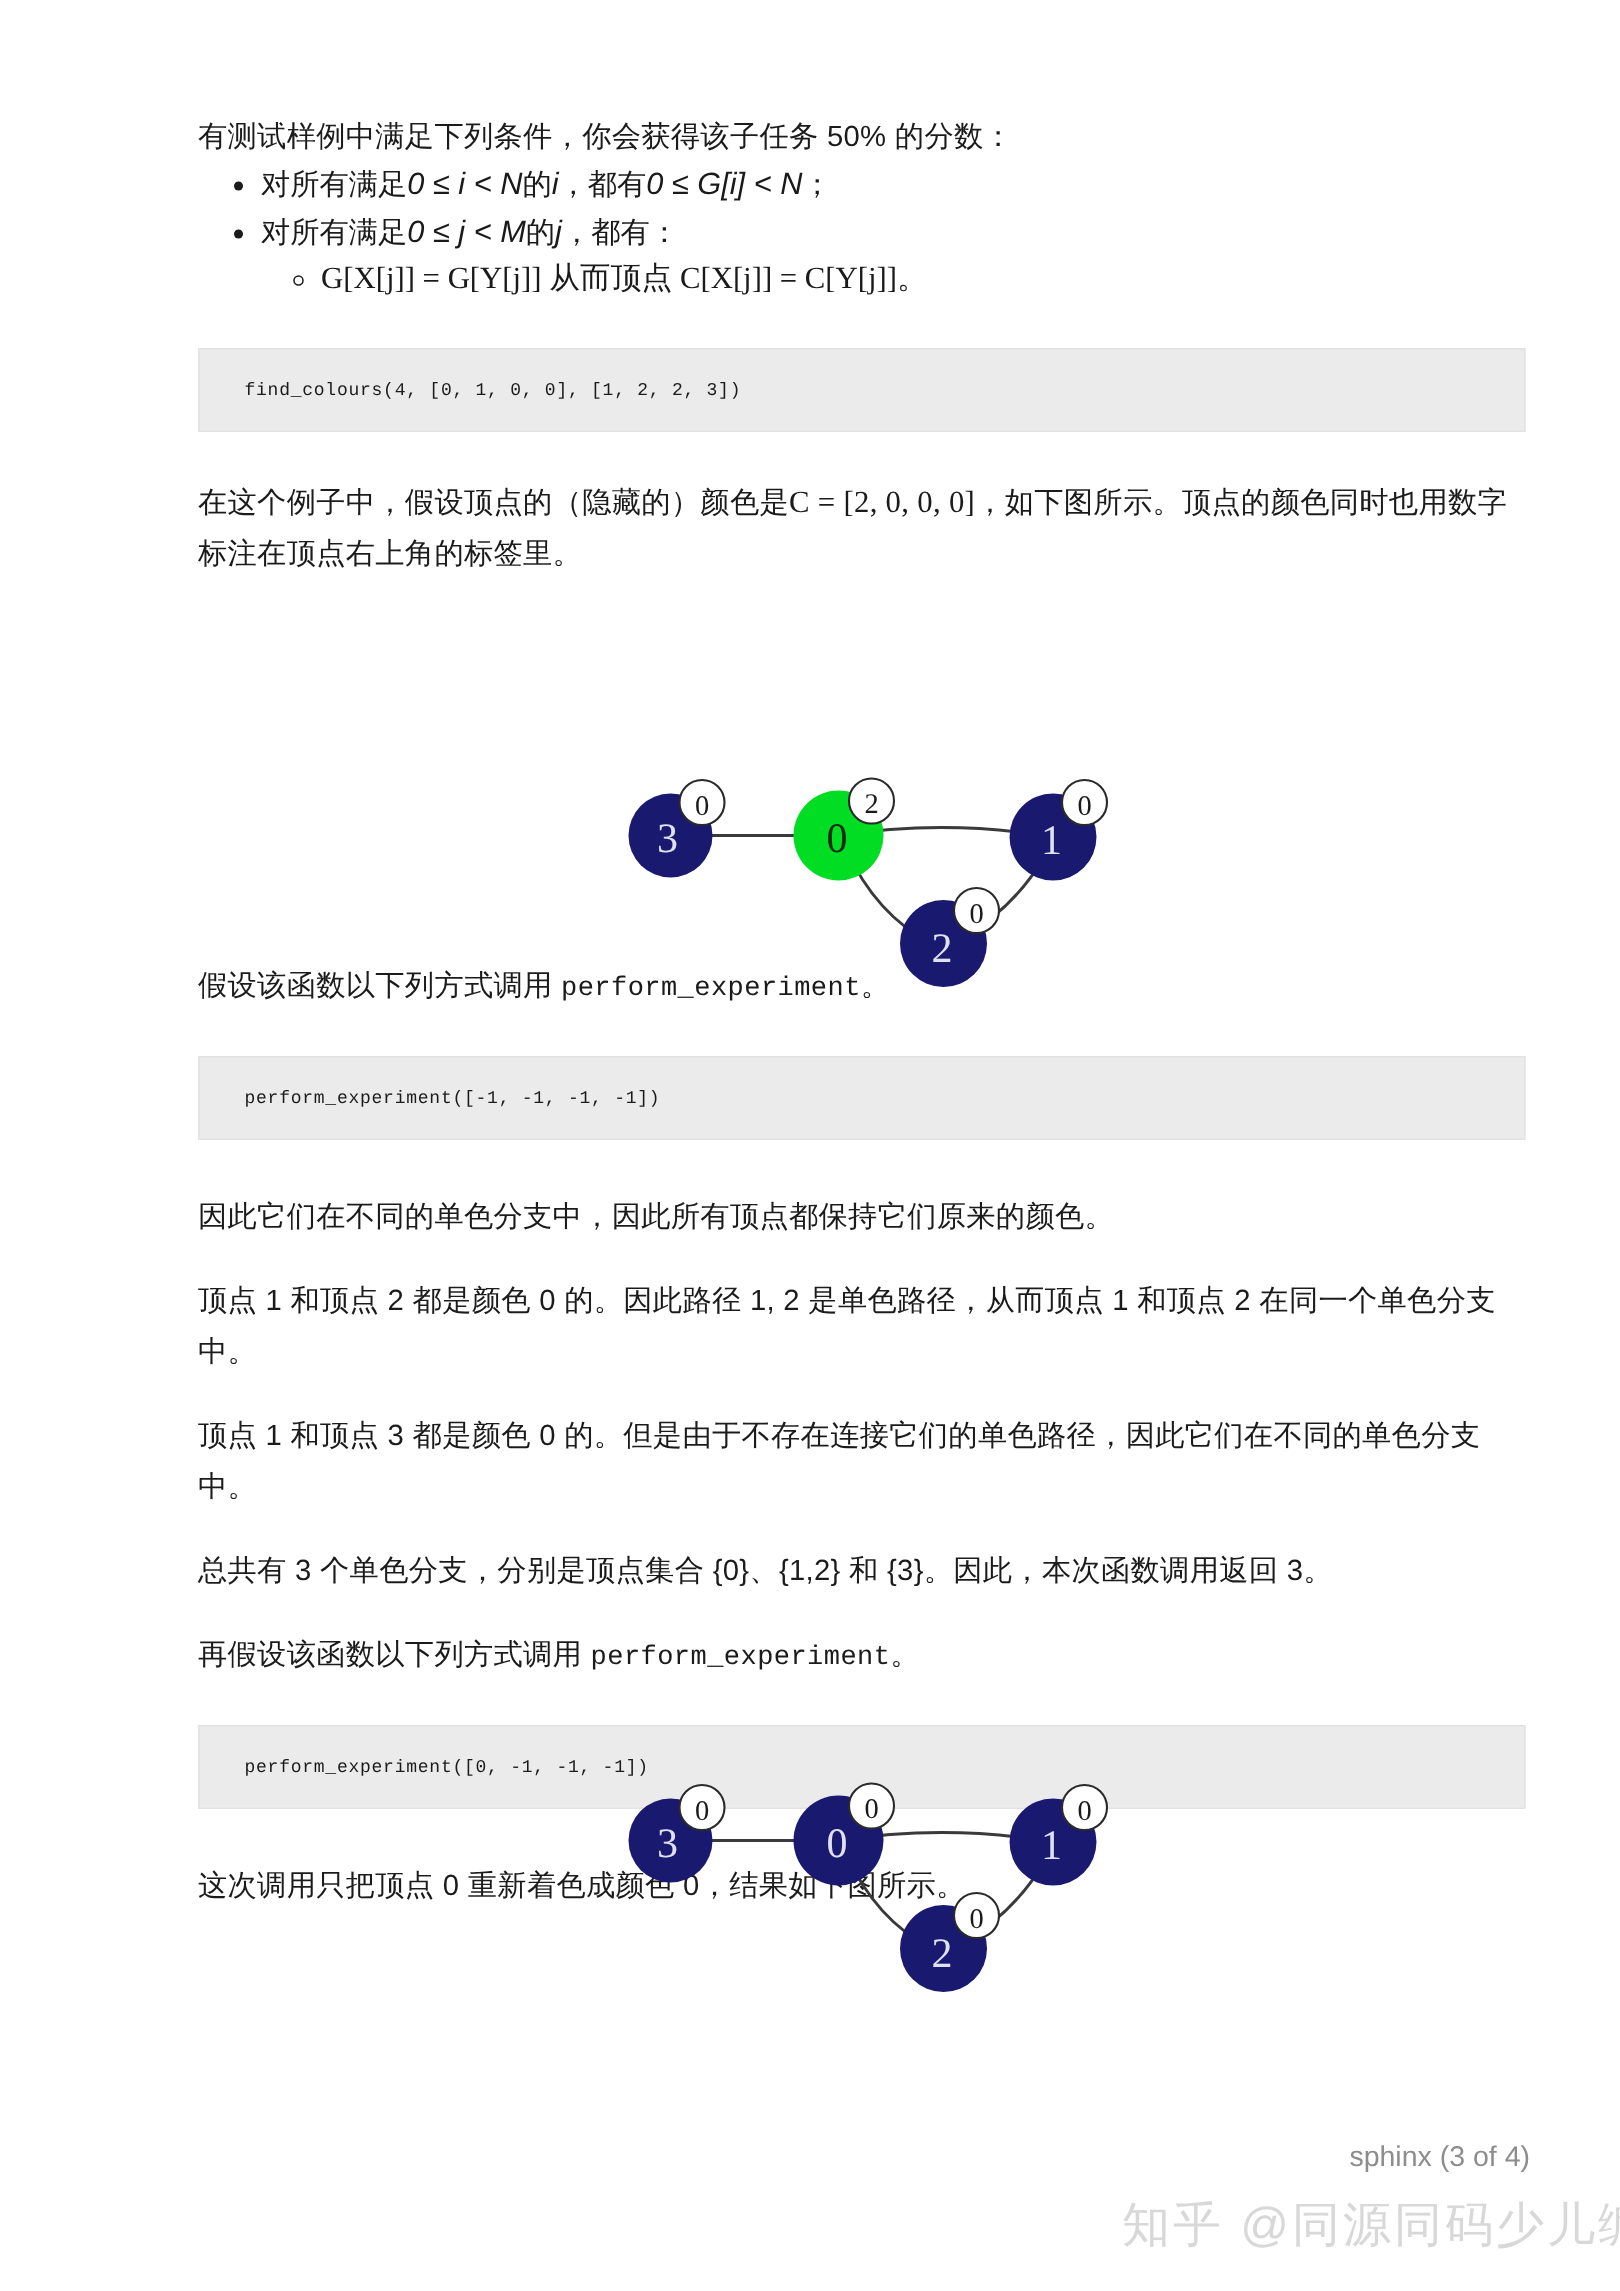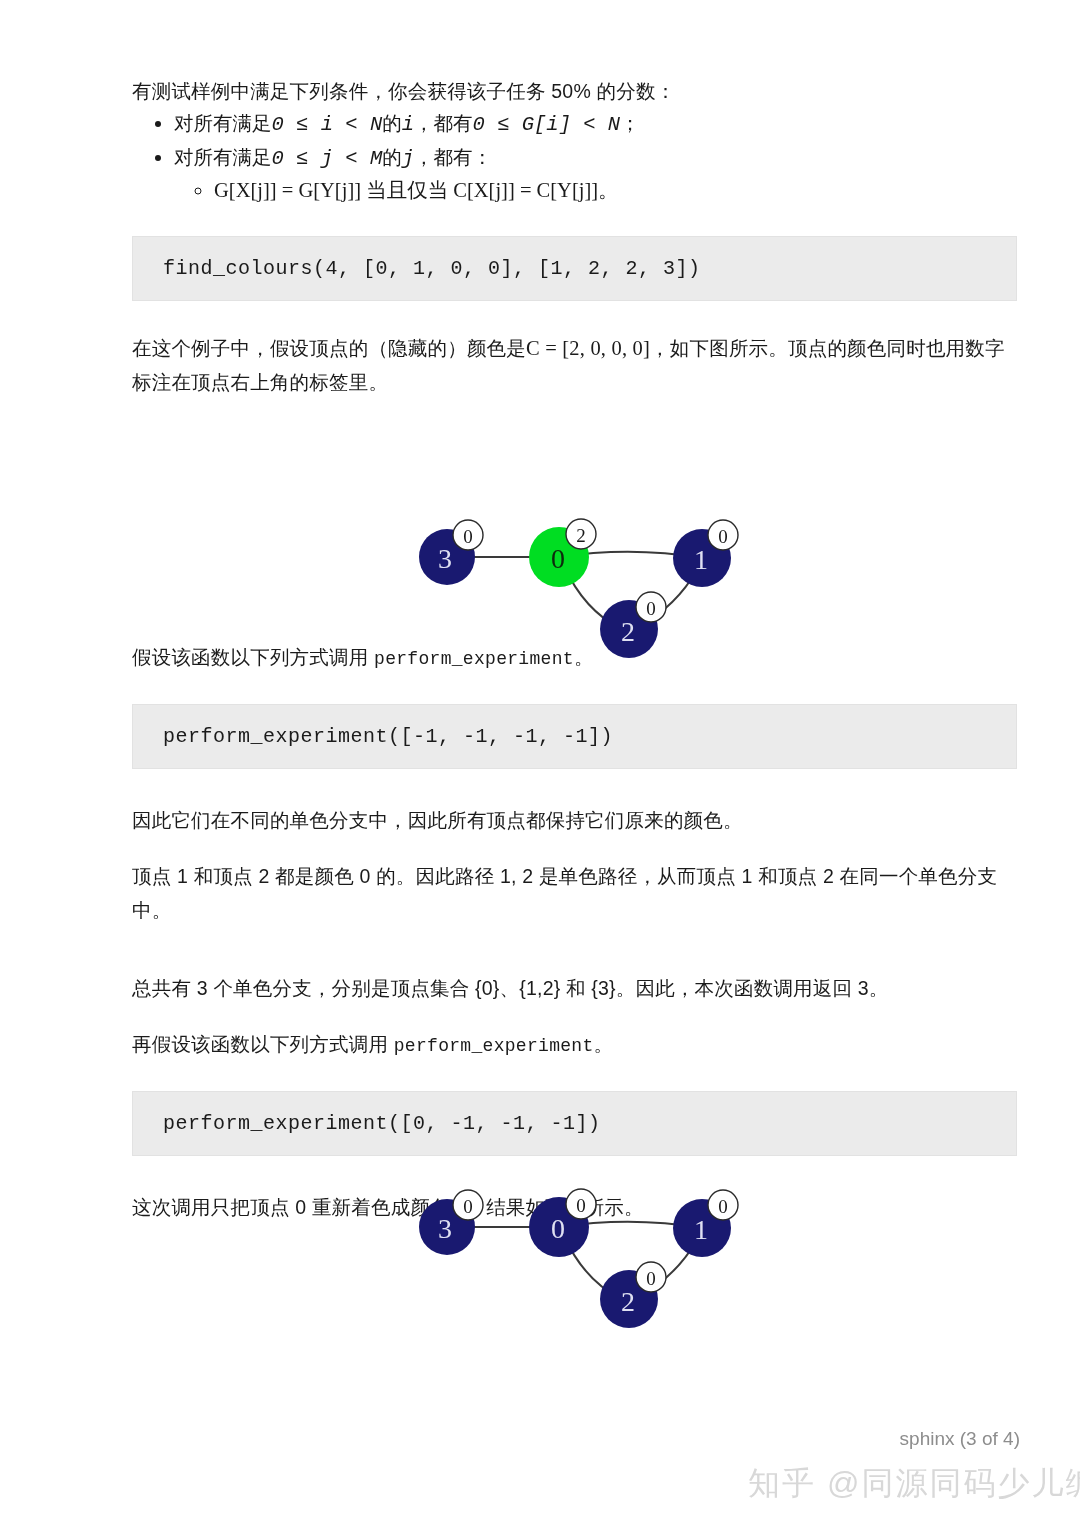--- a/index.html
+++ b/index.html
@@ -31,21 +31,21 @@
   }
   p.para {
     margin: 0 0 0 0;
     font-size: 19.5px;
     line-height: 34px;
     letter-spacing: 0.2px;
     color: #1b1b1b;
     font-family: "Liberation Sans", "DejaVu Sans", sans-serif;
   }
   .mathy {
-    font-family: Liberation Mono, monospace;
+    font-family: Liberation Sans, sans-serif;
     font-style: italic;
     font-size: 20.5px;
   }
   .mathup {
     font-family: "Liberation Serif", "DejaVu Serif", serif;
     font-style: normal;
     font-size: 20.5px;
   }
   .intro {
     margin-bottom: 16px;
@@ -77,21 +77,21 @@
     font-weight: bold;
     margin: 36px 0 30px 0;
     letter-spacing: 1px;
     color: #111;
   }
   .code-block {
     background: #ebebeb;
     border: 1px solid #e2e2e2;
     padding: 20px 0 20px 30px;
     font-family: "Liberation Mono", "DejaVu Sans Mono", monospace;
-    font-size: 20px;
+    font-size: 12px;
     color: #1b1b1b;
     letter-spacing: 0.5px;
     width: 853px;
     box-sizing: content-box;
   }
   .mono-inline {
     font-family: "Liberation Mono", "DejaVu Sans Mono", monospace;
     font-size: 18px;
     letter-spacing: 0.3px;
   }
@@ -130,21 +130,21 @@
     <p class="para intro">有测试样例中满足下列条件，你会获得该子任务 50% 的分数：</p>
 
     <ul class="bullets">
       <li>
         <span>对所有满足</span><span class="mathy">0 ≤ i &lt; N</span><span>的</span><span class="mathy">i</span><span>，都有</span><span class="mathy">0 ≤ G[i] &lt; N</span><span>；</span>
       </li>
       <li>
         <span>对所有满足</span><span class="mathy">0 ≤ j &lt; M</span><span>的</span><span class="mathy">j</span><span>，都有：</span>
         <ul class="sub">
           <li>
-            <span class="mathup">G[X[j]] = G[Y[j]] 当且仅当 C[X[j]] = C[Y[j]]。</span>
+            <span class="mathup">G[X[j]] = G[Y[j]] 从而顶点 C[X[j]] = C[Y[j]]。</span>
           </li>
         </ul>
       </li>
     </ul>
 
 
 
     <div class="spacer-28"></div>
 
     <div class="code-block">find_colours(4, [0, 1, 0, 0], [1, 2, 2, 3])</div>
@@ -199,20 +199,21 @@
     <div class="spacer-28"></div>
 
     <div class="code-block">perform_experiment([-1, -1, -1, -1])</div>
 
     <div class="spacer-34"></div>
 
     <p class="para">因此它们在不同的单色分支中，因此所有顶点都保持它们原来的颜色。</p>
     <div class="spacer-22"></div>
     <p class="para">顶点 1 和顶点 2 都是颜色 0 的。因此路径 1, 2 是单色路径，从而顶点 1 和顶点 2 在同一个单色分支中。</p>
     <div class="spacer-22"></div>
+    <p class="para">顶点 1 和顶点 3 都是颜色 0 的。但是由于不存在连接它们的单色路径，因此它们在不同的单色分支中。</p>
     <div class="spacer-22"></div>
     <p class="para">总共有 3 个单色分支，分别是顶点集合 {0}、{1,2} 和 {3}。因此，本次函数调用返回 3。</p>
     <div class="spacer-22"></div>
 
     <p class="para">
       <span>再假设该函数以下列方式调用</span>
       <span class="mono-inline">perform_experiment</span><span>。</span>
     </p>
 
     <div class="spacer-28"></div>

